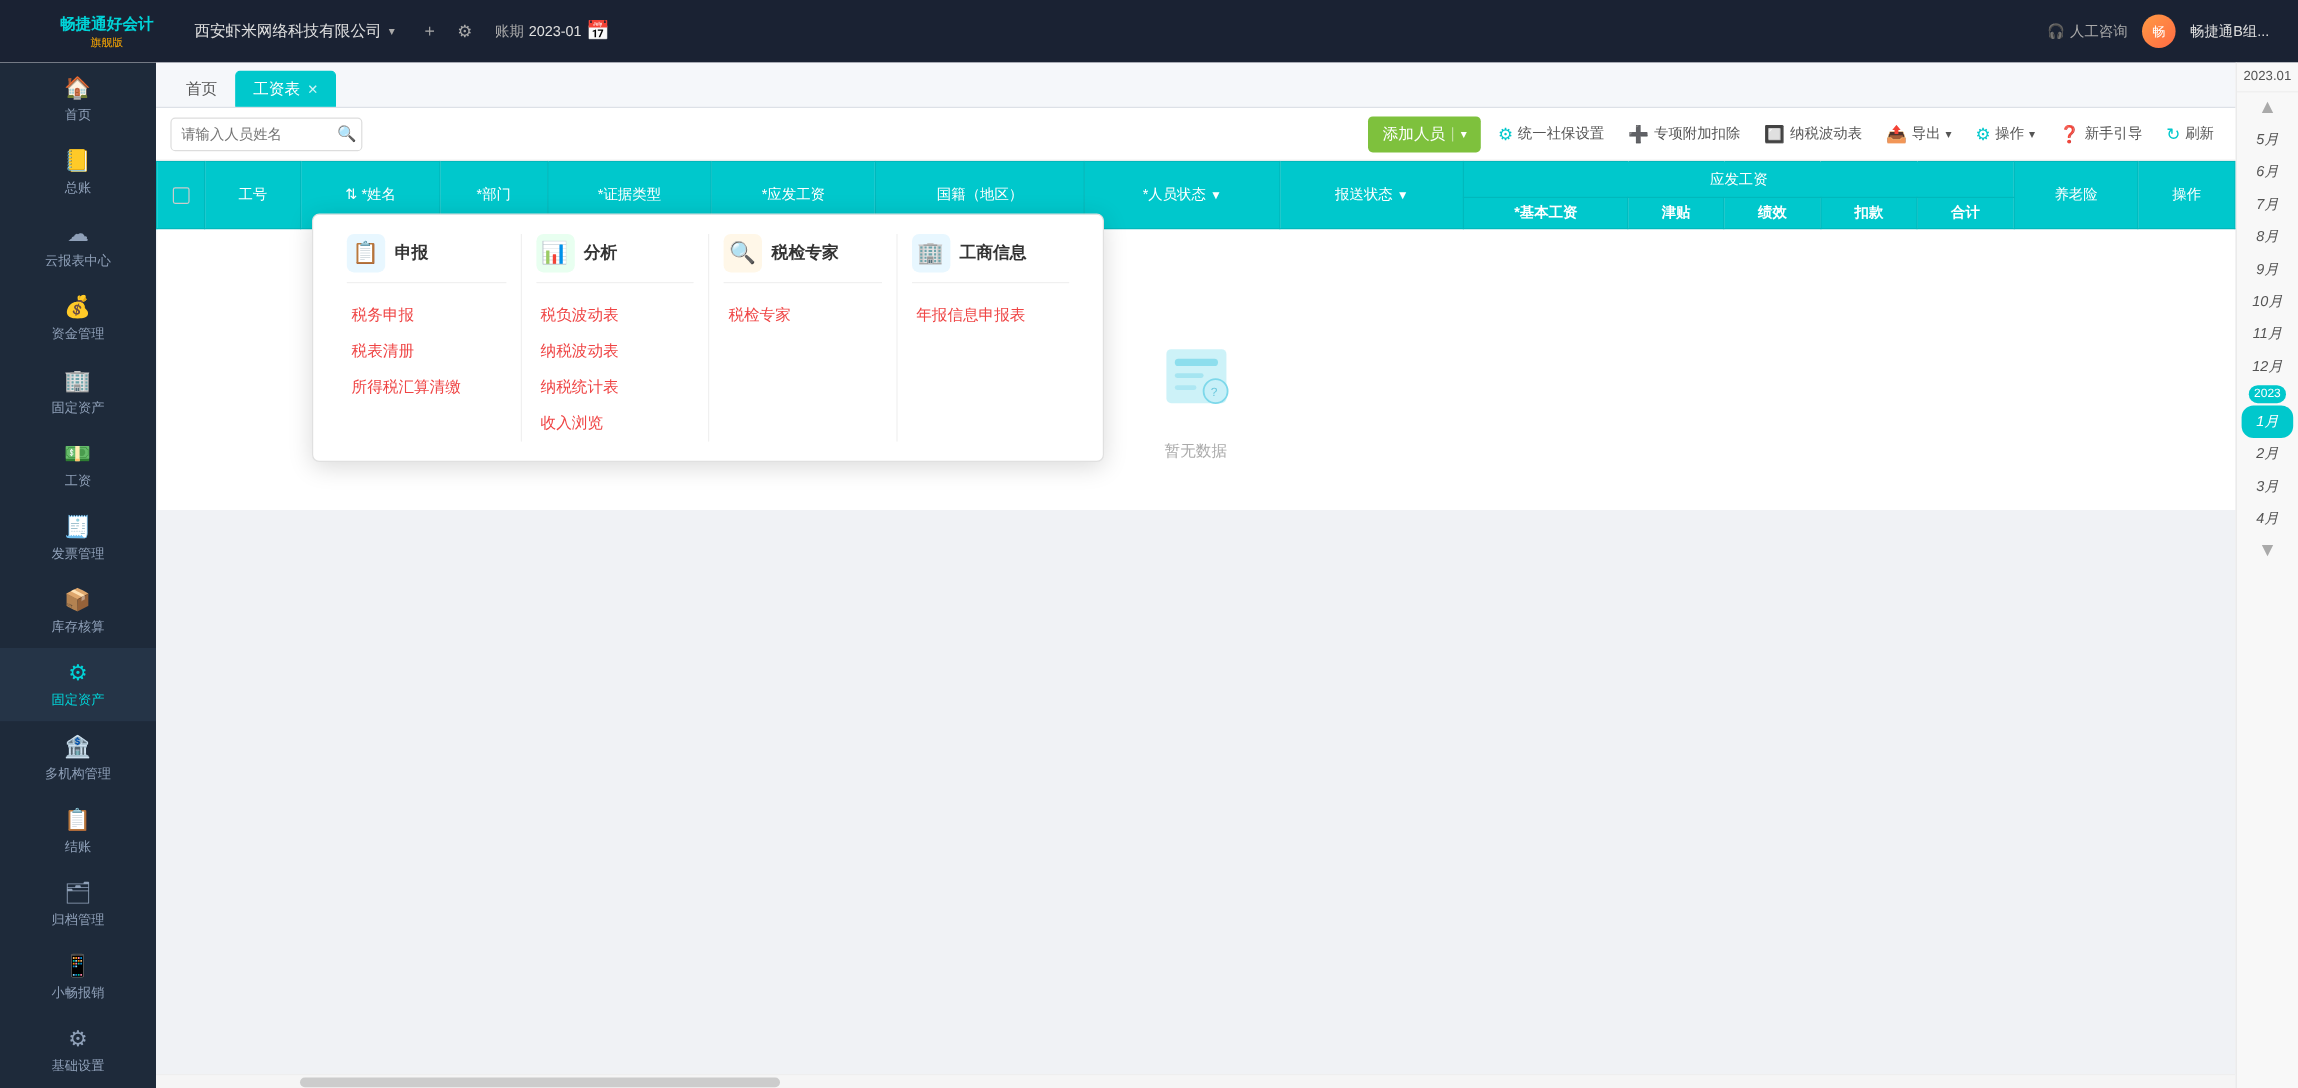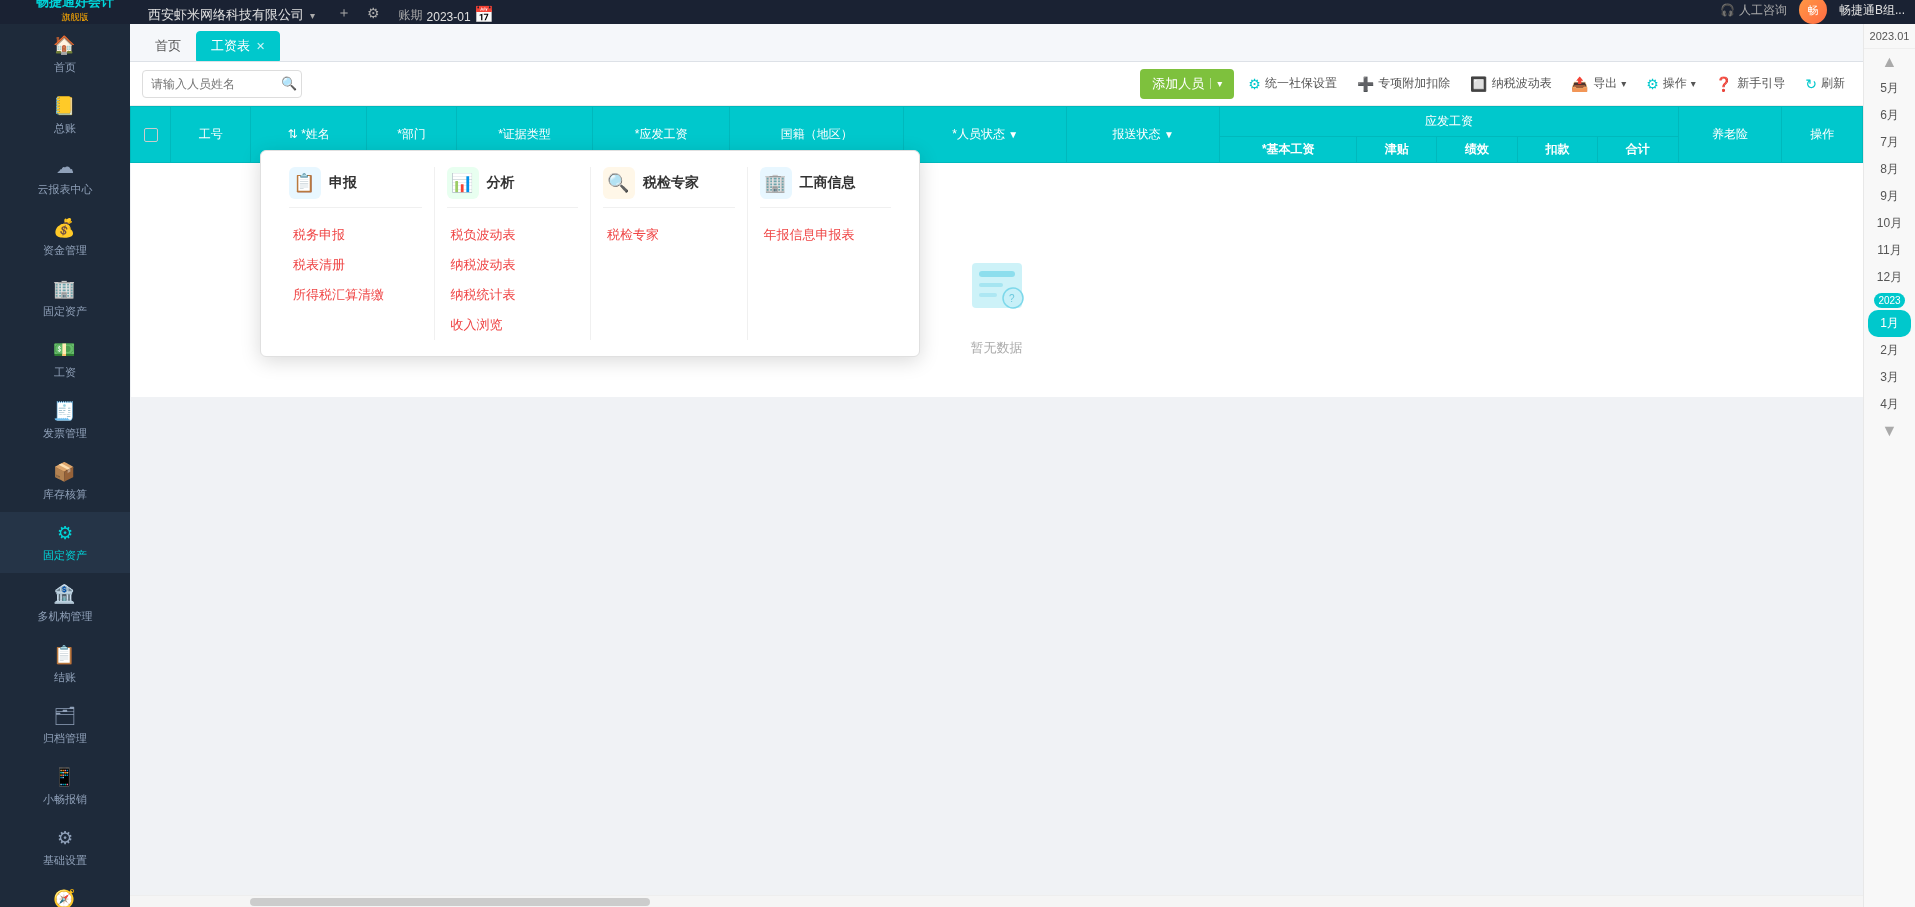--- a/index.html
+++ b/index.html
@@ -1,24 +1,24 @@
 <!DOCTYPE html>
 <html><head>
   <meta charset="utf-8">
   <style>
     * { box-sizing: border-box; margin: 0; padding: 0; font-family: 'Microsoft YaHei', SimHei, sans-serif; }
     body { width: 1915px; height: 907px; overflow: hidden; background: #f0f2f5; display: flex; flex-direction: column; }
 
     
     .top-bar {
-      height: 24px;
+      height: 52px;
       background: #1a2233;
       display: flex;
-      align-items: flex-end;
-      padding: 0 10px;
+      align-items: center;
+      padding: 0 24px;
       color: #fff;
       flex-shrink: 0;
     }
     .logo-area {
       width: 130px;
       display: flex;
       flex-direction: column;
       align-items: center;
       justify-content: center;
     }
@@ -393,20 +393,21 @@
       border-bottom: 1px solid #eee;
       width: 100%;
     }
     .month-item {
       font-size: 12px;
       color: #555;
       padding: 5px 0;
       text-align: center;
       cursor: pointer;
       width: 100%;
+      font-style: italic;
     }
     .month-item.active {
       background: #00c8cc;
       color: #fff;
       border-radius: 10px;
       margin: 0 4px;
       width: calc(100% - 8px);
     }
     .year-badge {
       background: #00c8cc;

